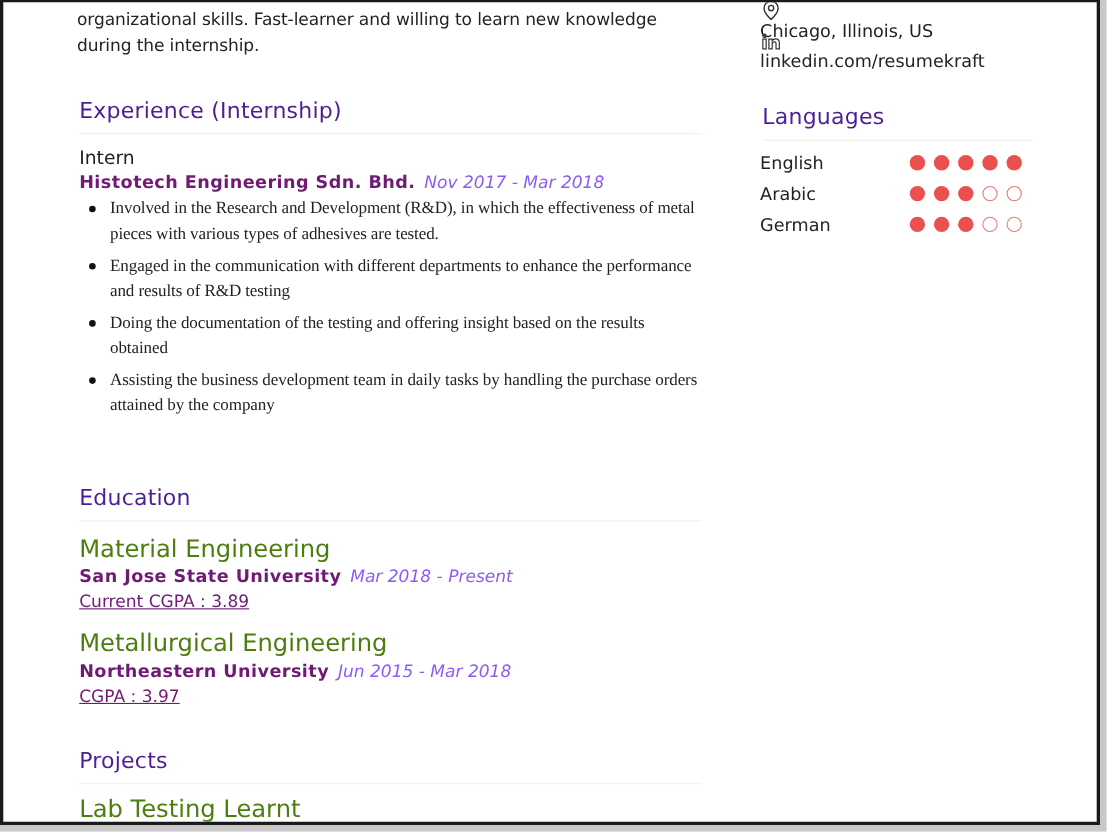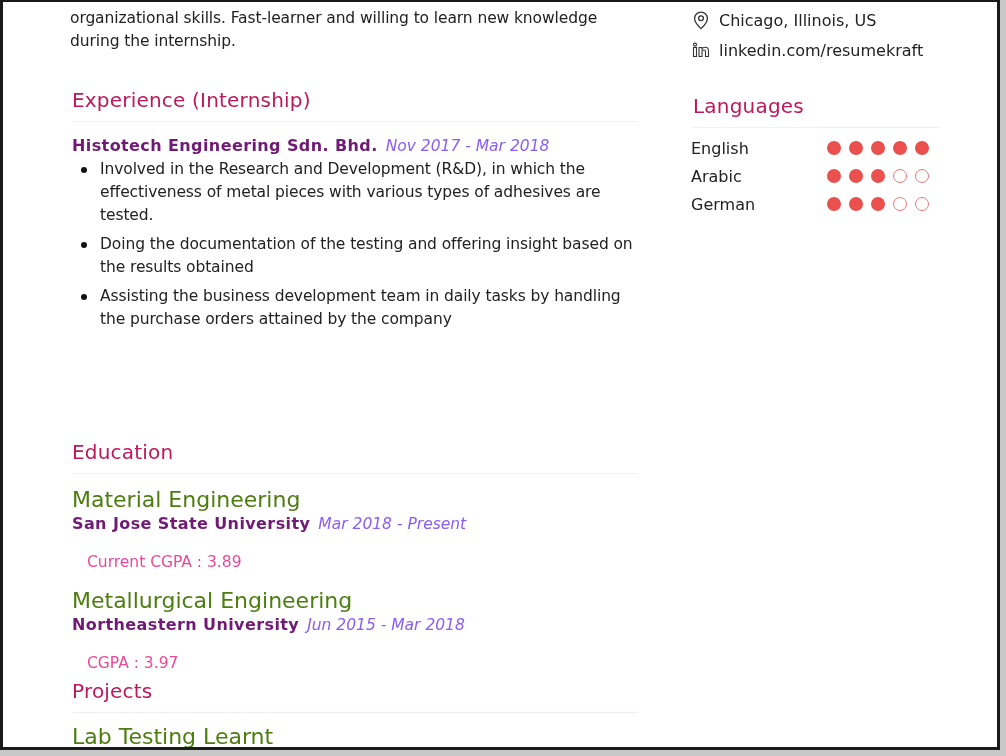--- a/index.html
+++ b/index.html
@@ -17,42 +17,42 @@
       border: 3px solid #1a1a1a;
       border-top: 2px solid #1a1a1a;
       box-sizing: border-box;
       overflow: hidden;
     }
     .left { position: absolute; left: 67px; top: 0; width: 568px; }
     .right { position: absolute; left: 688px; top: 0; width: 250px; }
 
     .p-text { font-size: 15.5px; line-height: 23px; margin: 0; color: #222; letter-spacing: -0.1px; }
     .section-title {
-      font-size: 20px; color: #be185d; font-weight: normal; margin: 0;
+      font-size: 20px; color: #4c1d95; font-weight: normal; margin: 0;
       letter-spacing: 0.2px;
     }
     .divider { height: 1px; background: #f3eeee; margin-top: 9px; }
     .role { font-size: 17px; color: #222; margin: 0; }
     .company-line { font-size: 16px; margin: 0; line-height: 23px; }
     .company { font-weight: bold; color: #701a75; letter-spacing: 0.4px; }
     .dates { font-style: italic; color: #8b5cf6; font-size: 15.5px; margin-left: 8px; }
-    ul.bullets { margin: 0; padding: 0; list-style: none; }
+    ul.bullets { margin: 0; padding: 0; list-style: none; font-family: Liberation Serif, serif; }
     ul.bullets li {
       position: relative; padding-left: 30px;
       font-size: 15.5px; line-height: 23px; color: #222; margin-bottom: 6px;
       letter-spacing: -0.1px;
     }
     ul.bullets li::before {
       content: ""; position: absolute; left: 11px; top: 9px;
       width: 6px; height: 6px; border-radius: 50%; background: #111;
     }
     .degree { font-size: 22px; font-weight: normal; color: #4d7c0f; margin: 0; line-height: 24px; }
-    .gpa { font-size: 15.5px; color: #ec4899; margin: 15px; line-height: 23px; }
+    .gpa { font-size: 15.5px; color: #701a75; margin: 0; line-height: 23px; text-decoration: underline; }
 
-    .contact { display: flex; align-items: flex-end; font-size: 16px; color: #222; height: 30px; }
+    .contact { display: flex; align-items: flex-start; font-size: 16px; color: #222; height: 30px; flex-direction: column; }
     .contact .icon { width: 20px; height: 20px; margin-right: 8px; display: inline-flex; align-items: center; justify-content: center; }
 
     .lang-row { display: flex; align-items: center; height: 28px; }
     .lang-name { width: 136px; font-size: 16px; color: #222; }
     .dots { display: flex; gap: 8px; }
     .dot { width: 14px; height: 14px; border-radius: 50%; box-sizing: border-box; }
     .dot.on { background: #e9504e; }
     .dot.off { background: #fff; border: 1.5px solid #e47b79; }
   </style>
 </head>
@@ -65,25 +65,27 @@
     <div style="position:absolute; top:5px; left:0; width:580px;">
       <p class="p-text">organizational skills. Fast-learner and willing to learn new knowledge</p>
       <p class="p-text">during the internship.</p>
     </div>
 
     <div style="position:absolute; top:86px; left:2px; width:566px;">
       <h2 class="section-title">Experience (Internship)</h2>
       <div class="divider"></div>
 
       <div style="margin-top:12px;">
+        <p class="role">Intern</p>
         <p class="company-line">
           <span class="company">Histotech Engineering Sdn. Bhd.</span><span class="dates">Nov 2017 - Mar 2018</span>
         </p>
         <ul class="bullets" style="margin-left:-2px; width:570px;">
           <li>Involved in the Research and Development (R&amp;D), in which the effectiveness of metal pieces with various types of adhesives are tested.</li>
+          <li>Engaged in the communication with different departments to enhance the performance and results of R&amp;D testing</li>
           <li>Doing the documentation of the testing and offering insight based on the results obtained</li>
           <li>Assisting the business development team in daily tasks by handling the purchase orders attained by the company</li>
         </ul>
       </div>
     </div>
 
     <div style="position:absolute; top:438px; left:2px; width:566px;">
       <h2 class="section-title">Education</h2>
       <div class="divider"></div>
 

